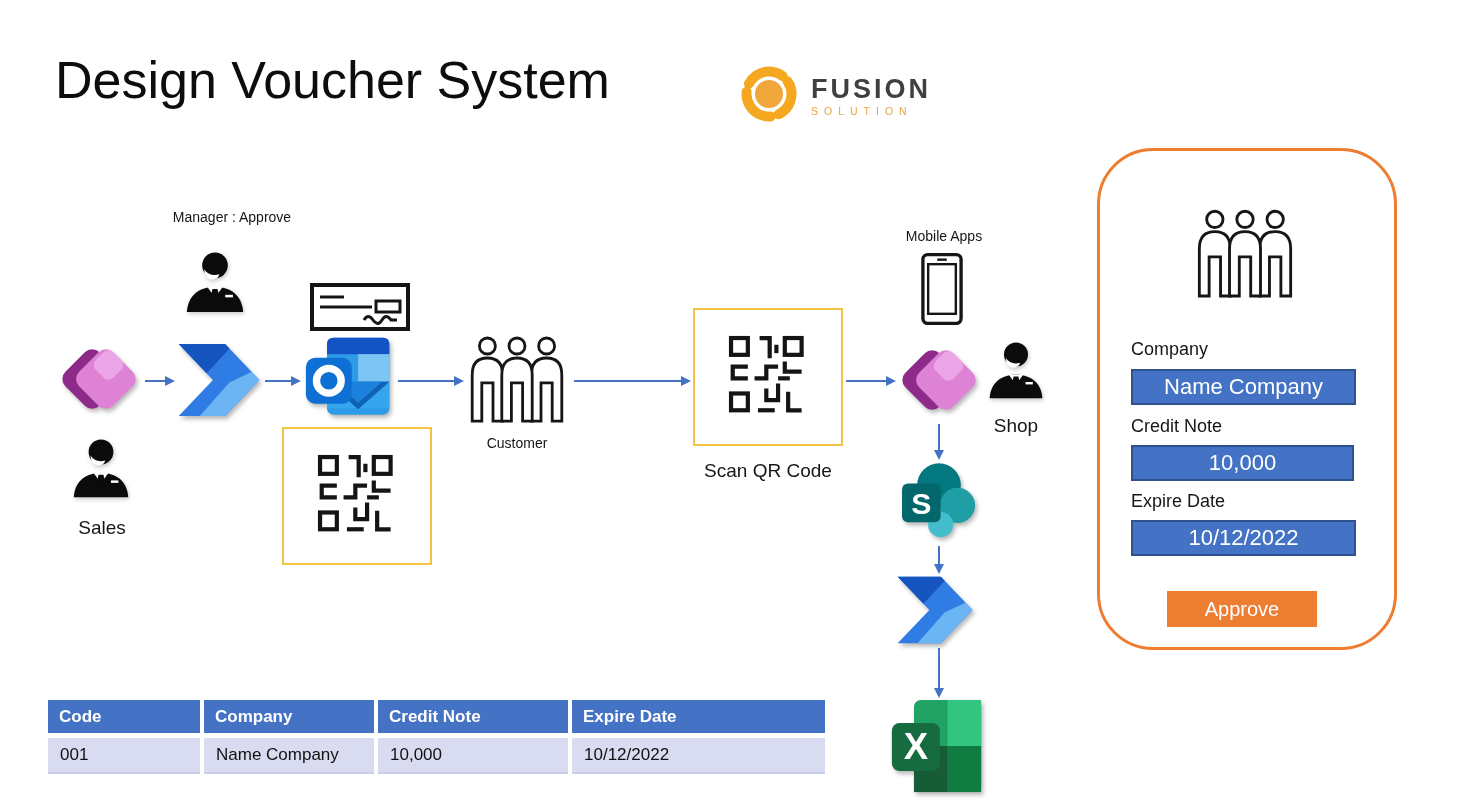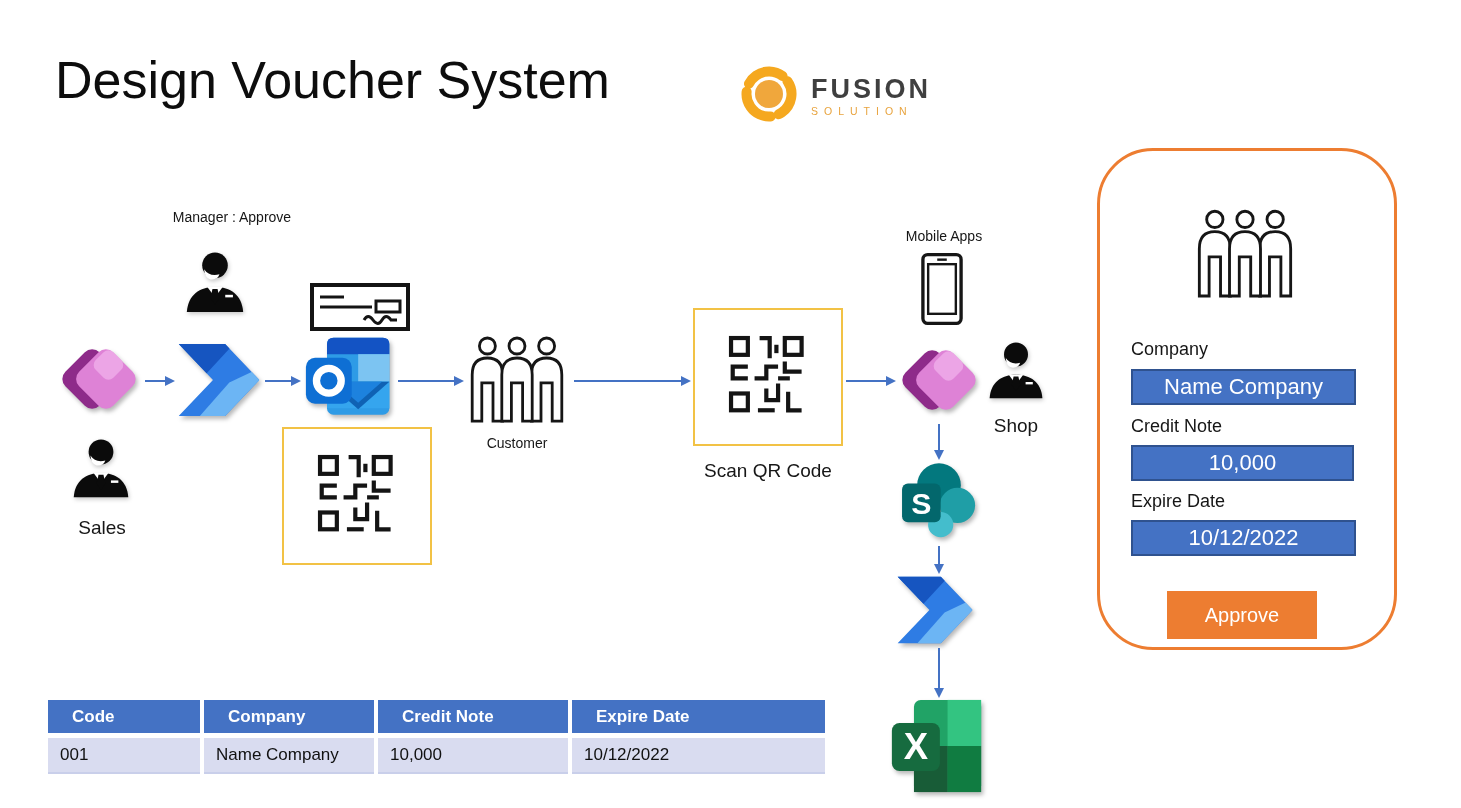--- a/index.html
+++ b/index.html
@@ -21,21 +21,21 @@
   .panel-title{font-size:22px;color:#111;text-align:center;}
   .info-panel{border:3px solid #ED7D31;border-radius:56px;background:#fff;}
   .field-label{font-size:18px;color:#161616;}
   .blue-field{background:#4472C4;border:2px solid #2F528F;color:#fff;font-size:22px;
               display:flex;align-items:center;justify-content:center;box-sizing:border-box;}
   .approve-btn{background:#ED7D31;border:none;color:#fff;font-size:20px;
                display:flex;align-items:center;justify-content:center;cursor:pointer;}
   
   .vtable{display:grid;grid-template-columns:152px 170px 190px 253px;column-gap:4px;row-gap:5px;}
   .vtable .hcell{background:#4472C4;color:#fff;font-weight:bold;font-size:17px;height:33px;
-                 display:flex;align-items:center;padding-left:24px;}
+                 display:flex;align-items:center;padding-left:11px;}
   .vtable .dcell{background:#D9DCF0;color:#111;font-size:17px;height:34px;
                  display:flex;align-items:center;padding-left:12px;border-bottom:2px solid #c9cfea;}
 </style>
 </head>
 <body>
 
 <div class="canvas">
 
   <div class="abs logo">
     <span>
@@ -300,21 +300,21 @@
 
   <div class="abs field-label" style="left:1131px;top:339px;">Company</div>
   <div class="abs blue-field" style="left:1131px;top:369px;width:225px;height:36px;">Name Company</div>
 
   <div class="abs field-label" style="left:1131px;top:416px;">Credit Note</div>
   <div class="abs blue-field" style="left:1131px;top:445px;width:223px;height:36px;">10,000</div>
 
   <div class="abs field-label" style="left:1131px;top:491px;">Expire Date</div>
   <div class="abs blue-field" style="left:1131px;top:520px;width:225px;height:36px;">10/12/2022</div>
 
-  <button class="abs approve-btn" style="left:1167px;top:591px;width:150px;height:48px;">Approve</button>
+  <button class="abs approve-btn" style="left:1167px;top:591px;width:150px;height:36px;">Approve</button>
 
   <div class="abs vtable" style="left:48px;top:700px;">
     <div class="hcell">Code</div>
     <div class="hcell">Company</div>
     <div class="hcell">Credit Note</div>
     <div class="hcell">Expire Date</div>
     <div class="dcell">001</div>
     <div class="dcell">Name Company</div>
     <div class="dcell">10,000</div>
     <div class="dcell">10/12/2022</div>

